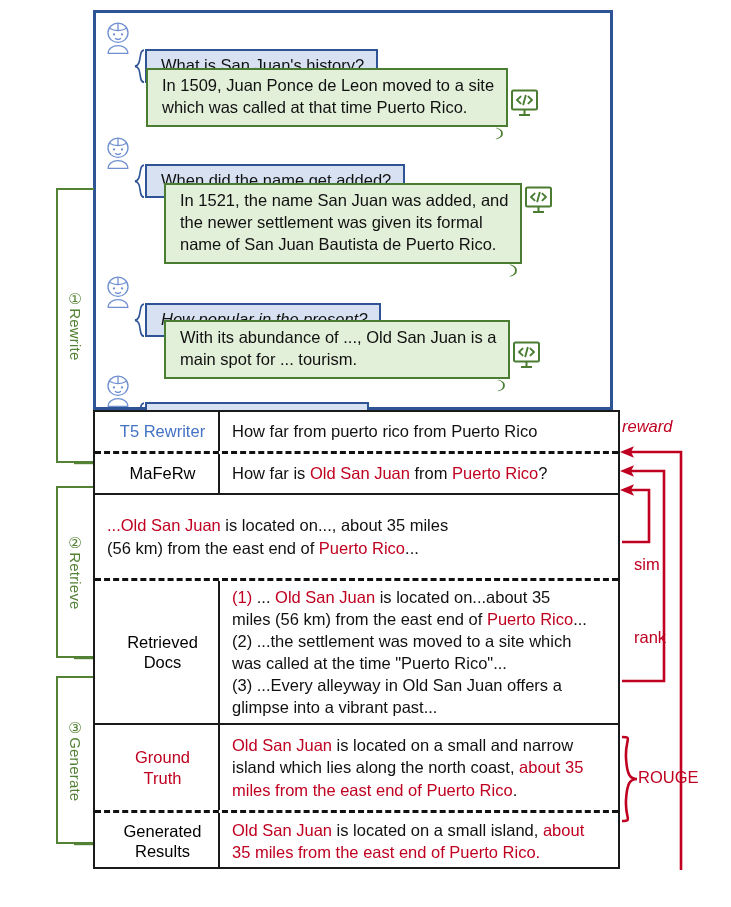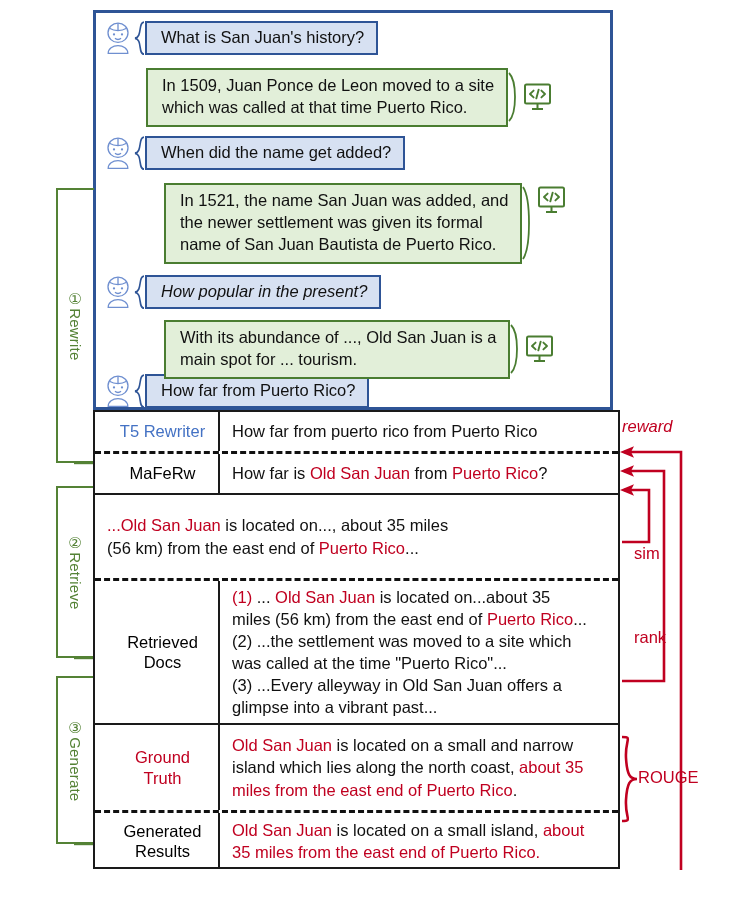--- a/index.html
+++ b/index.html
@@ -9,27 +9,27 @@
 
   
   #conversation{position:absolute;left:93px;top:10px;width:520px;height:400px;
        border:3px solid #2e5496;box-sizing:border-box;background:#fff;}
 
   .turn{position:absolute;display:flex;align-items:flex-start;}
 
   .avatar{width:30px;height:34px;flex:0 0 30px;margin-right:1px;}
   .avatar svg{display:block;}
 
-  .q-wrap{display:flex;align-items:stretch;}
+  .q-wrap{display:flex;align-items:stretch;margin-top:28px;}
   .brace{width:11px;flex:0 0 11px;display:block;}
   .q-bubble{background:#d7e1f2;border:2px solid #2e5496;box-sizing:border-box;
        padding:4px 12px 5px 14px;font-size:16.5px;color:#111;line-height:1.30;
        white-space:nowrap;}
 
-  .a-wrap{display:flex;align-items:center;}
+  .a-wrap{display:flex;align-items:flex-end;flex-direction:column;}
   .a-bubble{background:#e2efd9;border:2px solid #4a7d31;box-sizing:border-box;
        padding:5px 12px 6px 14px;font-size:16.5px;color:#111;line-height:1.33;}
   .a-tail{width:13px;flex:0 0 13px;display:block;}
   .code-icon{width:31px;height:31px;flex:0 0 31px;margin-left:1px;align-self:center;}
   .code-icon svg{display:block;}
 
   
   #datatable{position:absolute;left:93px;top:410px;width:527px;height:459px;
        box-sizing:border-box;border:2px solid #1a1a1a;background:#fff;}
   .trow{position:absolute;left:0;right:0;display:flex;box-sizing:border-box;}
@@ -345,21 +345,21 @@
 
       <path d="M12 90 H37 V142 H10"></path>
     </g>
     <g fill="#c00020">
       <path d="M8 52 22 46.2 19 52 22 57.8z"></path>
       <path d="M8 71 22 65.2 19 71 22 76.8z"></path>
       <path d="M8 90 22 84.2 19 90 22 95.8z"></path>
     </g>
   </svg>
   <span class="rlabel" style="left:10px;top:17px;font-style:italic;">reward</span>
-  <span class="rlabel" style="left:22px;top:144px;text-align:center;">sim</span>
+  <span class="rlabel" style="left:22px;top:155px;text-align:center;">sim</span>
   <span class="rlabel" style="left:22px;top:228px;">rank</span>
 </div>
 
 <div id="rougelayer">
   <svg width="119" height="175" viewBox="0 0 119 175">
     <path d="M10 22 C21 22 13 24 14 43 C15 60 18 64 25 64 C18 64 15 68 14 85 C13 104 21 106 10 106" fill="none" stroke="#c00020" stroke-width="2.6"></path>
   </svg>
   <span class="rlabel" style="left:26px;top:53px;">ROUGE</span>
 </div>
 

